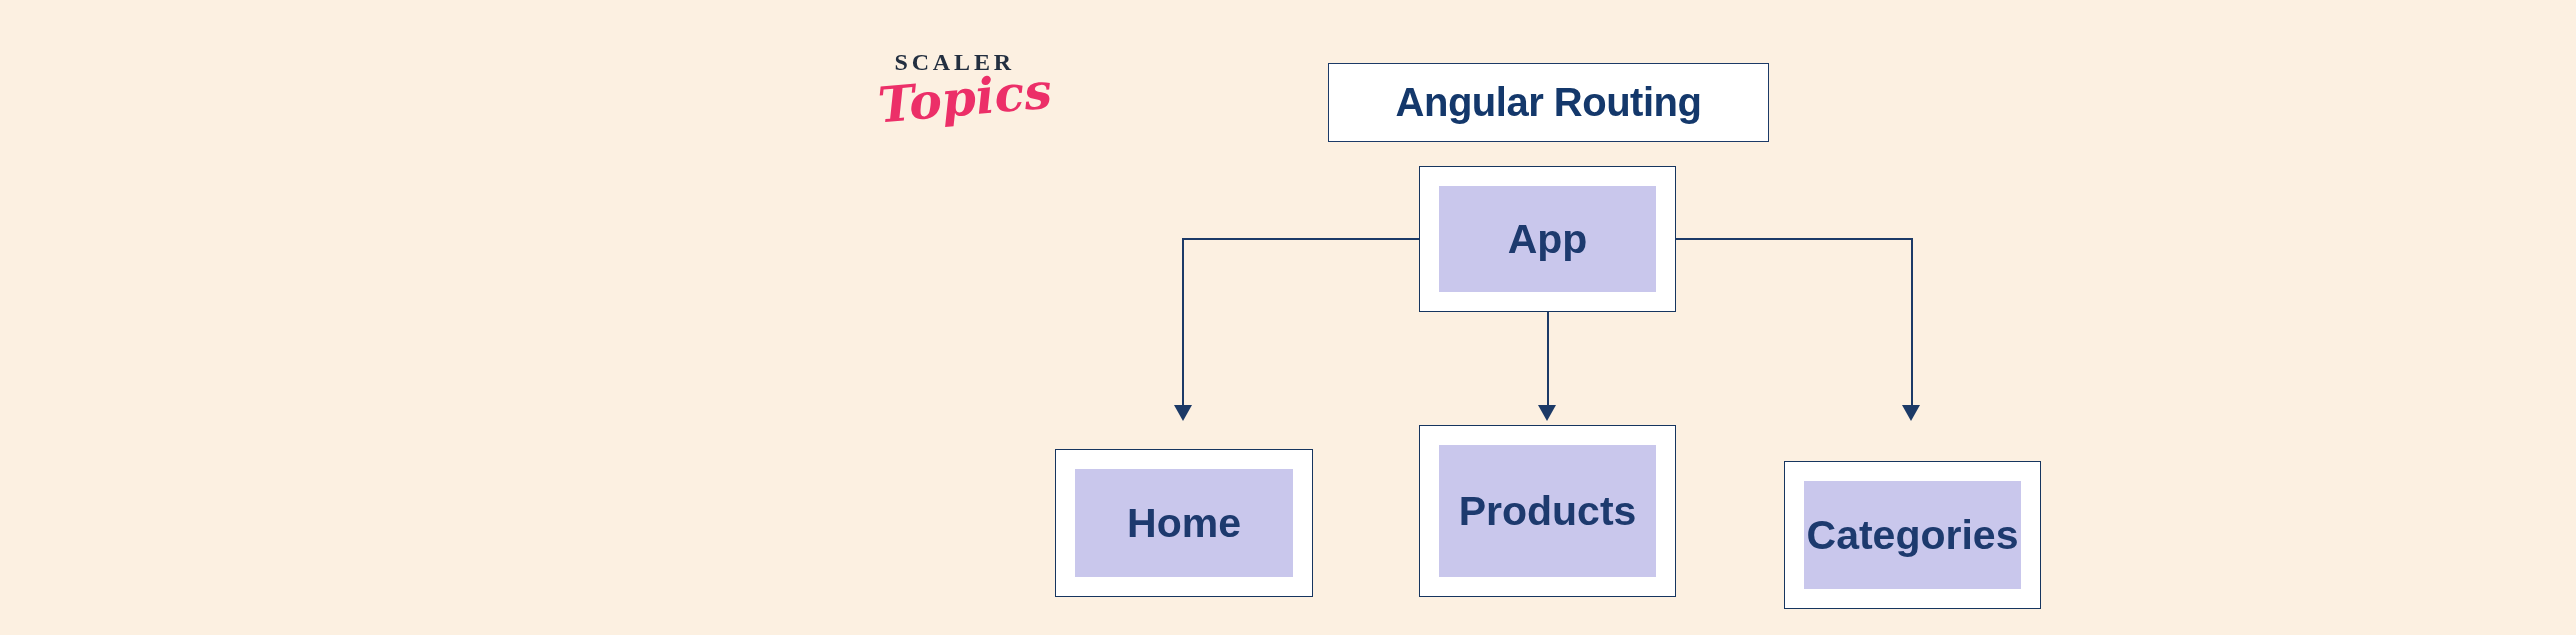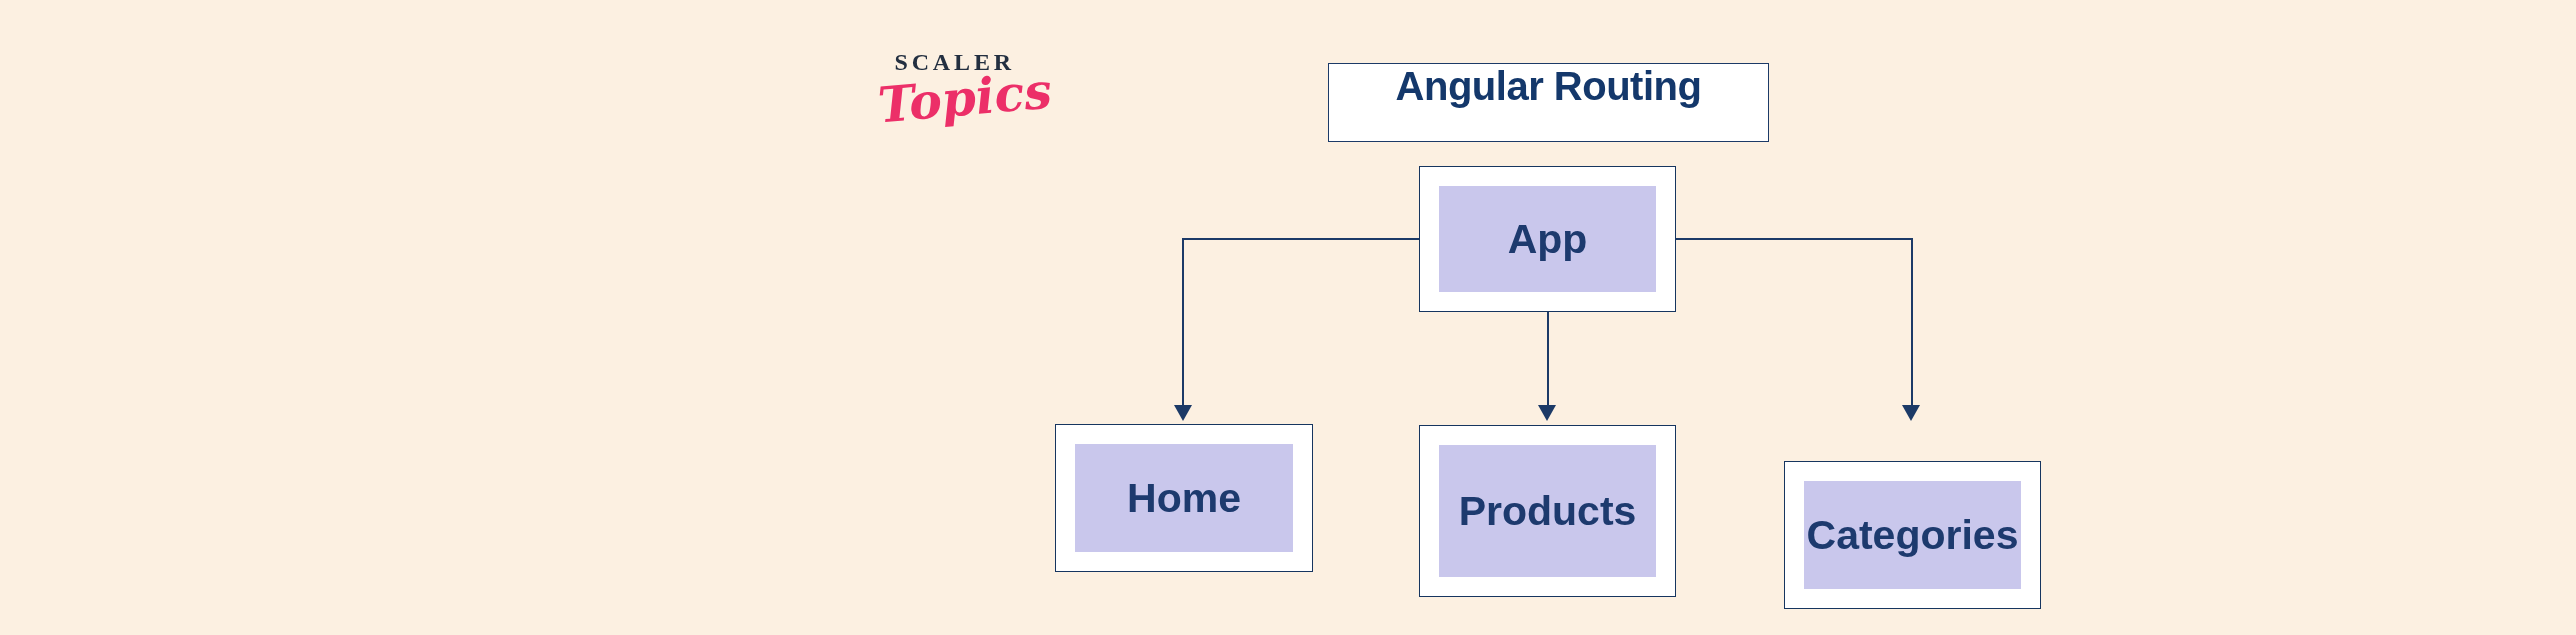--- a/index.html
+++ b/index.html
@@ -44,21 +44,21 @@
     color: var(--sub-color);
     transform: rotate(-5deg);
     white-space: nowrap;
   }
   
   .title-box {
     position: absolute; left: 1328px; top: 63px;
     width: 441px; height: 79px;
     background: var(--title-bg);
     border: 1.5px solid var(--line);
-    display: flex; justify-content: center;
+    display: flex; align-items: center; justify-content: center;
   }
   .title-box span {
     font-size: 40px; font-weight: 700;
     letter-spacing: -0.5px;
     color: var(--title-text);
     white-space: nowrap;
   }
   
   .node {
     position: absolute;
@@ -71,21 +71,21 @@
     flex: 1;
     background: var(--node-fill);
     display: flex; align-items: center; justify-content: center;
   }
   .node-inner span {
     font-size: 41px; font-weight: 700;
     color: var(--node-text);
     white-space: nowrap;
   }
   .node-app        { left: 1419px; top: 166px; width: 257px; height: 146px; }
-  .node-home       { left: 1055px; top: 424px; width: 258px; height: 148px; }
+  .node-home       { left: 1055px; top: 449px; width: 258px; height: 148px; }
   .node-products   { left: 1419px; top: 425px; width: 257px; height: 172px; }
   .node-categories { left: 1784px; top: 425px; width: 257px; height: 148px; margin-top: 36px; }
   
   .h-line, .v-line { position: absolute; background: var(--line); }
   .h-line { height: 2.1px; }
   .v-line { width: 2.1px; }
   .hl-left   { left: 1182px; top: 238px; width: 237px; }
   .hl-right  { left: 1676px; top: 238px; width: 237px; }
   .vl-left   { left: 1182px; top: 238px; height: 170px; }
   .vl-center { left: 1547px; top: 312px; height: 95px; }

